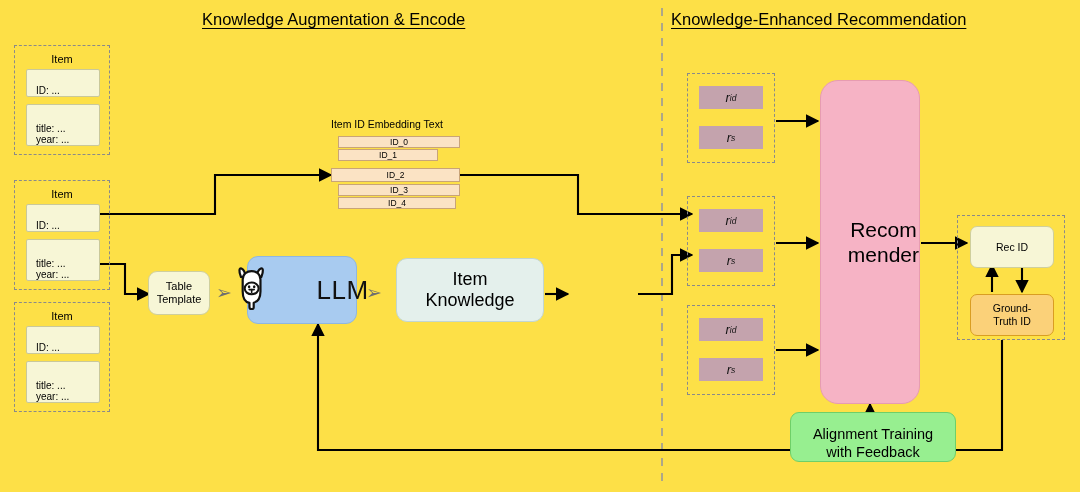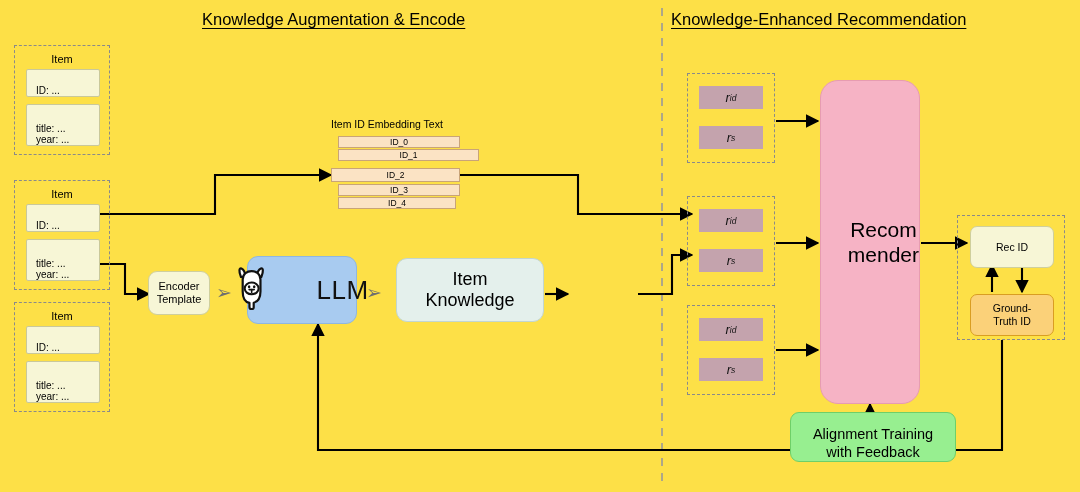--- a/index.html
+++ b/index.html
@@ -123,28 +123,28 @@
       <span>ID: ...</span>
     </div>
     <div class="yellowbox" style="left:11px;top:58px;width:74px;height:42px;">
       <span>title: ...</span>
       <span>year: ...</span>
     </div>
   </div>
 
   <div class="tbl-title" style="left:331px;top:118px;">Item ID Embedding Text</div>
   <div class="tbl-row" style="left:338px;top:136px;width:122px;height:12px;">ID_0</div>
-  <div class="tbl-row" style="left:338px;top:149px;width:141px;height:12px;">ID_1</div>
+  <div class="tbl-row" style="left:338px;top:149px;width:100px;height:12px;">ID_1</div>
   <div class="tbl-row" style="left:331px;top:168px;width:129px;height:14px;">ID_2</div>
   <div class="tbl-row" style="left:338px;top:184px;width:122px;height:12px;">ID_3</div>
   <div class="tbl-row" style="left:338px;top:197px;width:118px;height:12px;">ID_4</div>
 
   <div class="prompt-node" style="left:148px;top:271px;width:62px;height:44px;">
     <div>
-      <div>Encoder</div>
+      <div>Table</div>
       <div>Template</div>
     </div>
   </div>
 
   <div class="fatarrow" style="left:216px;top:283px;">➢</div>
 
   <div class="llm-node" style="left:247px;top:256px;width:110px;height:68px;gap:47px;">
     <span>
       <svg class="llama" viewBox="0 0 40 52" xmlns="http://www.w3.org/2000/svg">
         <g fill="#ffffff" stroke="#111111" stroke-width="2.6" stroke-linejoin="round">

